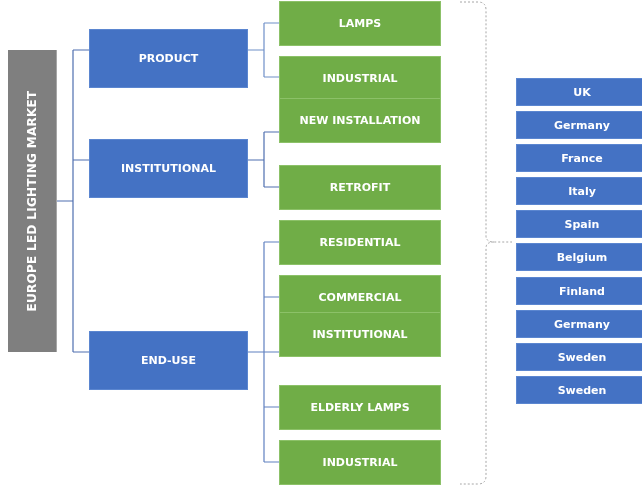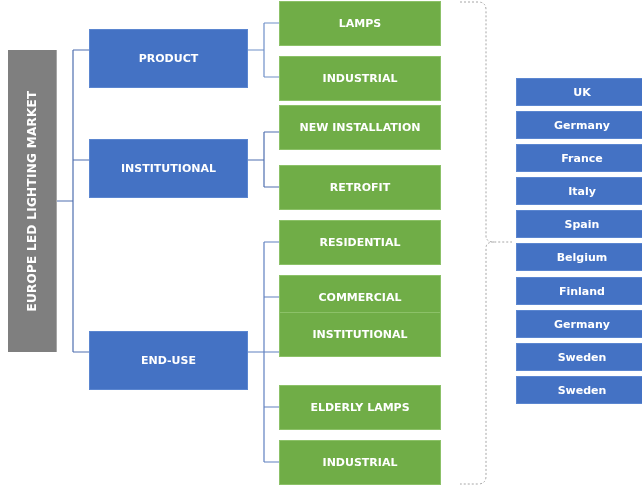--- a/index.html
+++ b/index.html
@@ -44,21 +44,21 @@
 <div class="box cat" style="top:331px">
   <span>END-USE</span>
 </div>
 
 <div class="box sub" style="top:1px">
   <span>LAMPS</span>
 </div>
 <div class="box sub" style="top:56px">
   <span>INDUSTRIAL</span>
 </div>
-<div class="box sub" style="top:105px">
+<div class="box sub" style="top:98px">
   <span>NEW INSTALLATION</span>
 </div>
 <div class="box sub" style="top:165px">
   <span>RETROFIT</span>
 </div>
 <div class="box sub" style="top:220px">
   <span>RESIDENTIAL</span>
 </div>
 <div class="box sub" style="top:275px">
   <span>COMMERCIAL</span>

